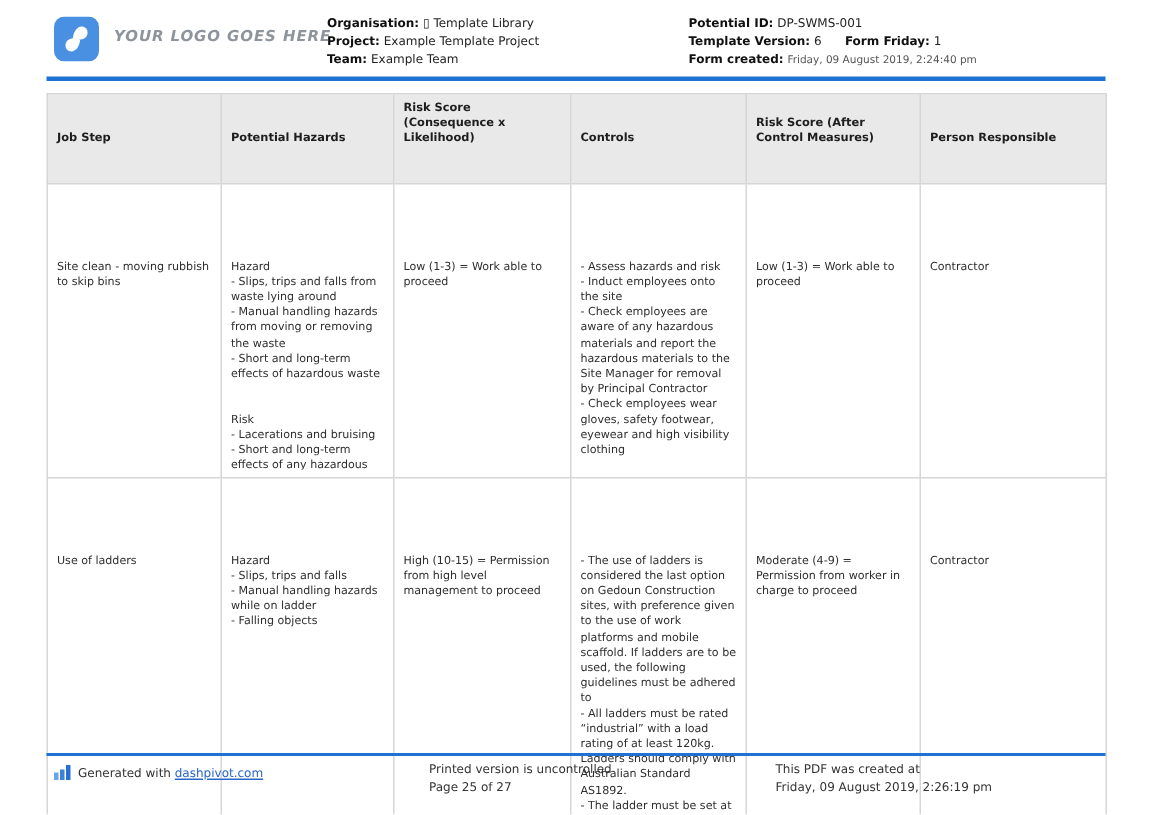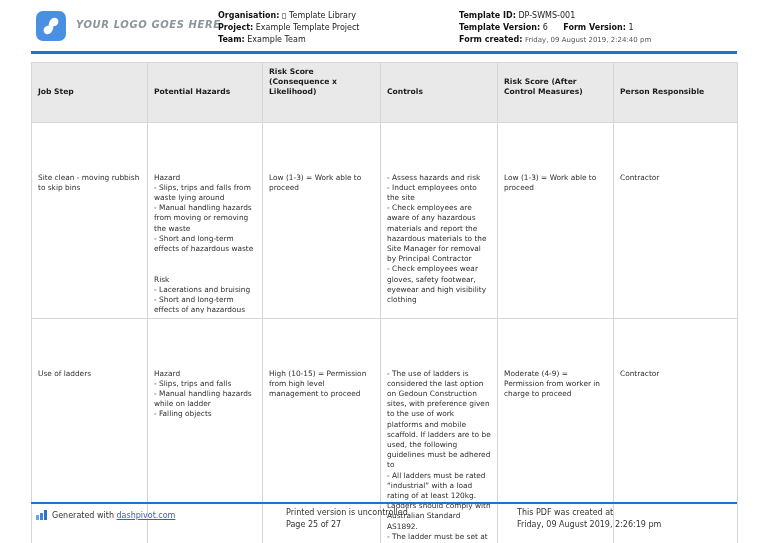--- a/index.html
+++ b/index.html
@@ -82,27 +82,27 @@
       <span>Example Template Project</span>
     </div>
     <div>
       <b>Team:</b>
       <span>Example Team</span>
     </div>
   </div>
 
   <div class="info-block info-right">
     <div>
-      <b>Template ID:</b>
+      <b>Potential ID:</b>
       <span>DP-SWMS-001</span>
     </div>
     <div>
       <b>Template Version:</b>
       <span>6</span><span class="fv-group"></span>
-      <b>Form Version:</b>
+      <b>Form Friday:</b>
       <span>1</span>
     </div>
     <div>
       <b>Form created:</b>
       <span class="created-value">Friday, 09 August 2019, 2:24:40 pm</span>
     </div>
   </div>
 
   <div class="rule rule-top"></div>
 

